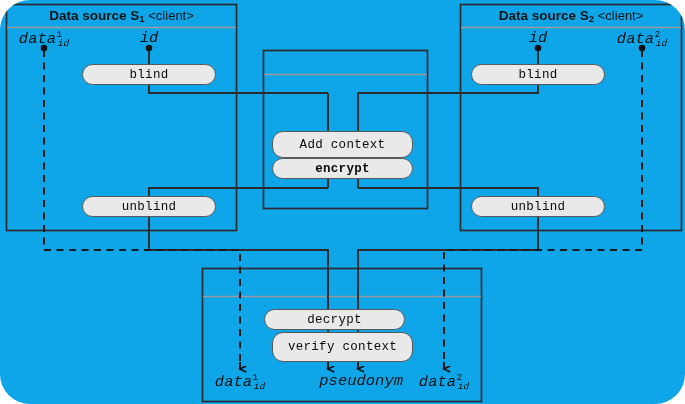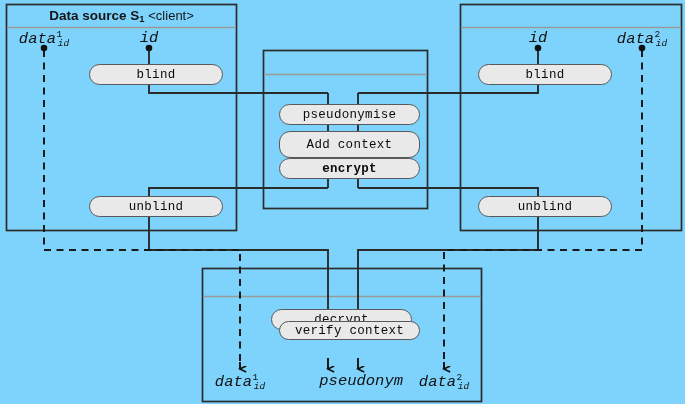--- a/index.html
+++ b/index.html
@@ -1,17 +1,17 @@
 <!DOCTYPE html>
 <html><head>
 <meta charset="utf-8">
 <style>
   html,body{margin:0;padding:0;background:#ffffff;}
   body{width:685px;height:404px;font-family:"Liberation Sans",sans-serif;}
-  #stage{position:relative;width:685px;height:404px;overflow:hidden;background:#7dd3fc;}
+  #stage{position:relative;width:685px;height:404px;overflow:hidden;background:#0ea5e9;border-radius:30px;}
   svg.layer{position:absolute;left:0;top:0;width:685px;height:404px;}
 
   .boxtitle{
     position:absolute;
     font-family:"Liberation Sans",sans-serif;
     font-size:13.5px;
     font-weight:700;
     color:#141414;
     white-space:nowrap;
     text-align:center;
@@ -23,21 +23,20 @@
     position:absolute;
     box-sizing:border-box;
     background:#e9e9e9;
     border:1.6px solid #59595b;
     border-radius:11px;
     font-family:"Liberation Mono","DejaVu Sans Mono",monospace;
     font-size:12.5px;
     color:#0a0a0a;
     display:flex;align-items:center;justify-content:center;
     letter-spacing:0.3px;
-    margin-left:7px;
   }
 
   .mathlbl{
     position:absolute;
     font-family:Liberation Mono, monospace;
     font-style:italic;
     font-size:15.5px;
     color:#111;
     white-space:nowrap;
     text-align:center;
@@ -118,20 +117,24 @@
       <circle cx="538" cy="48" r="3.3"></circle>
       <circle cx="642" cy="48" r="3.3"></circle>
     </g>
   </svg>
 
   <div class="boxtitle" style="left:7px;top:8px;width:229px;">
     <span>Data source S</span><sub>1</sub>
     <span class="light">&lt;client&gt;</span>
   </div>
 
+  <div class="boxtitle" style="left:461px;top:8px;width:220px;">
+    <span>Data source S</span><sub>2</sub>
+    <span class="light">&lt;client&gt;</span>
+  </div>
 
 
 
   <div class="mathlbl" style="left:4px;top:29px;width:80px;">
     <span>data</span><span class="sup">1</span><span class="sub">id</span>
   </div>
 
   <div class="mathlbl" style="left:119px;top:29px;width:60px;">id</div>
 
   <div class="mathlbl" style="left:508px;top:29px;width:60px;">id</div>
@@ -151,23 +154,22 @@
   </div>
 
   <div class="capsule" style="left:82px;top:64px;width:134px;height:21px;">blind</div>
 
   <div class="capsule" style="left:471px;top:64px;width:134px;height:21px;">blind</div>
 
   <div class="capsule" style="left:82px;top:196px;width:134px;height:21px;">unblind</div>
 
   <div class="capsule" style="left:471px;top:196px;width:134px;height:21px;">unblind</div>
 
-  <div class="capsule" style="left:272px;top:104px;width:141px;height:21px;">pseudonymise</div>
 
   <div class="capsule" style="left:272px;top:131px;width:141px;height:27px;">Add context</div>
 
   <div class="capsule" style="left:272px;top:158px;width:141px;height:21px;font-weight:bold;">encrypt</div>
 
   <div class="capsule" style="left:264px;top:309px;width:141px;height:21px;">decrypt</div>
 
-  <div class="capsule" style="left:272px;top:321px;width:141px;height:19px;">verify context</div>
+  <div class="capsule" style="left:272px;top:332px;width:141px;height:30px;">verify context</div>
 
 </div>
 
 </body></html>

